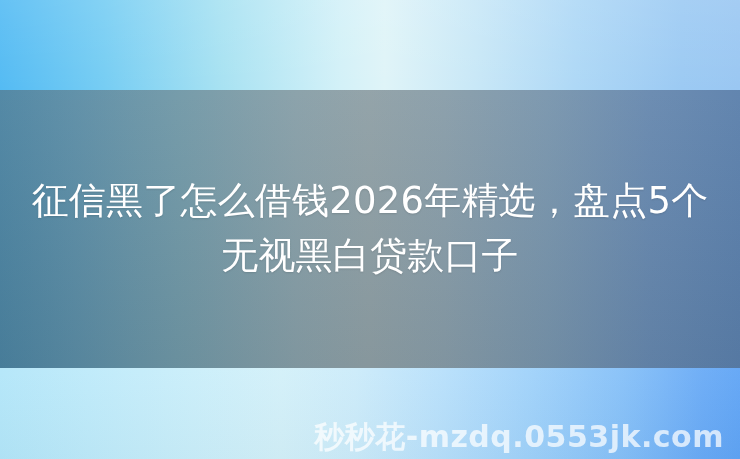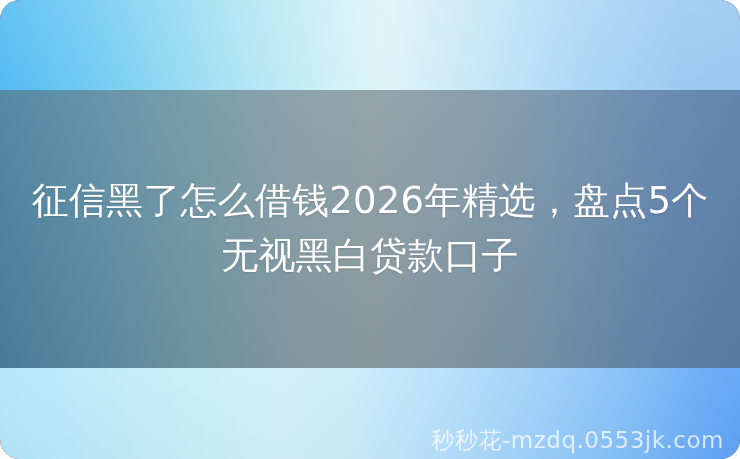--- a/index.html
+++ b/index.html
@@ -11,21 +11,20 @@
   body {
     font-family: "Liberation Sans", "DejaVu Sans", sans-serif;
   }
 
   .banner {
     position: relative;
     width: 740px;
     height: 459px;
     overflow: hidden;
     background: #7f1d1d;
-    border-radius: 20px;
   }
 
   
   .band-top {
     position: absolute;
     left: 0;
     top: 0;
     width: 740px;
     height: 90px;
     background:
@@ -113,22 +112,22 @@
     white-space: normal;
   }
 
   
   .watermark {
     position: absolute;
     right: 16px;
     bottom: 7px;
     color: rgba(255,255,255,0.72);
     font-family: "DejaVu Sans", "Liberation Sans", sans-serif;
-    font-size: 23px;
-    font-weight: 400;
+    font-size: 30px;
+    font-weight: 700;
     letter-spacing: 0.5px;
     line-height: 1;
     white-space: nowrap;
     user-select: none;
   }
 </style>
 </head>
 <body>
 
 <div class="banner">

